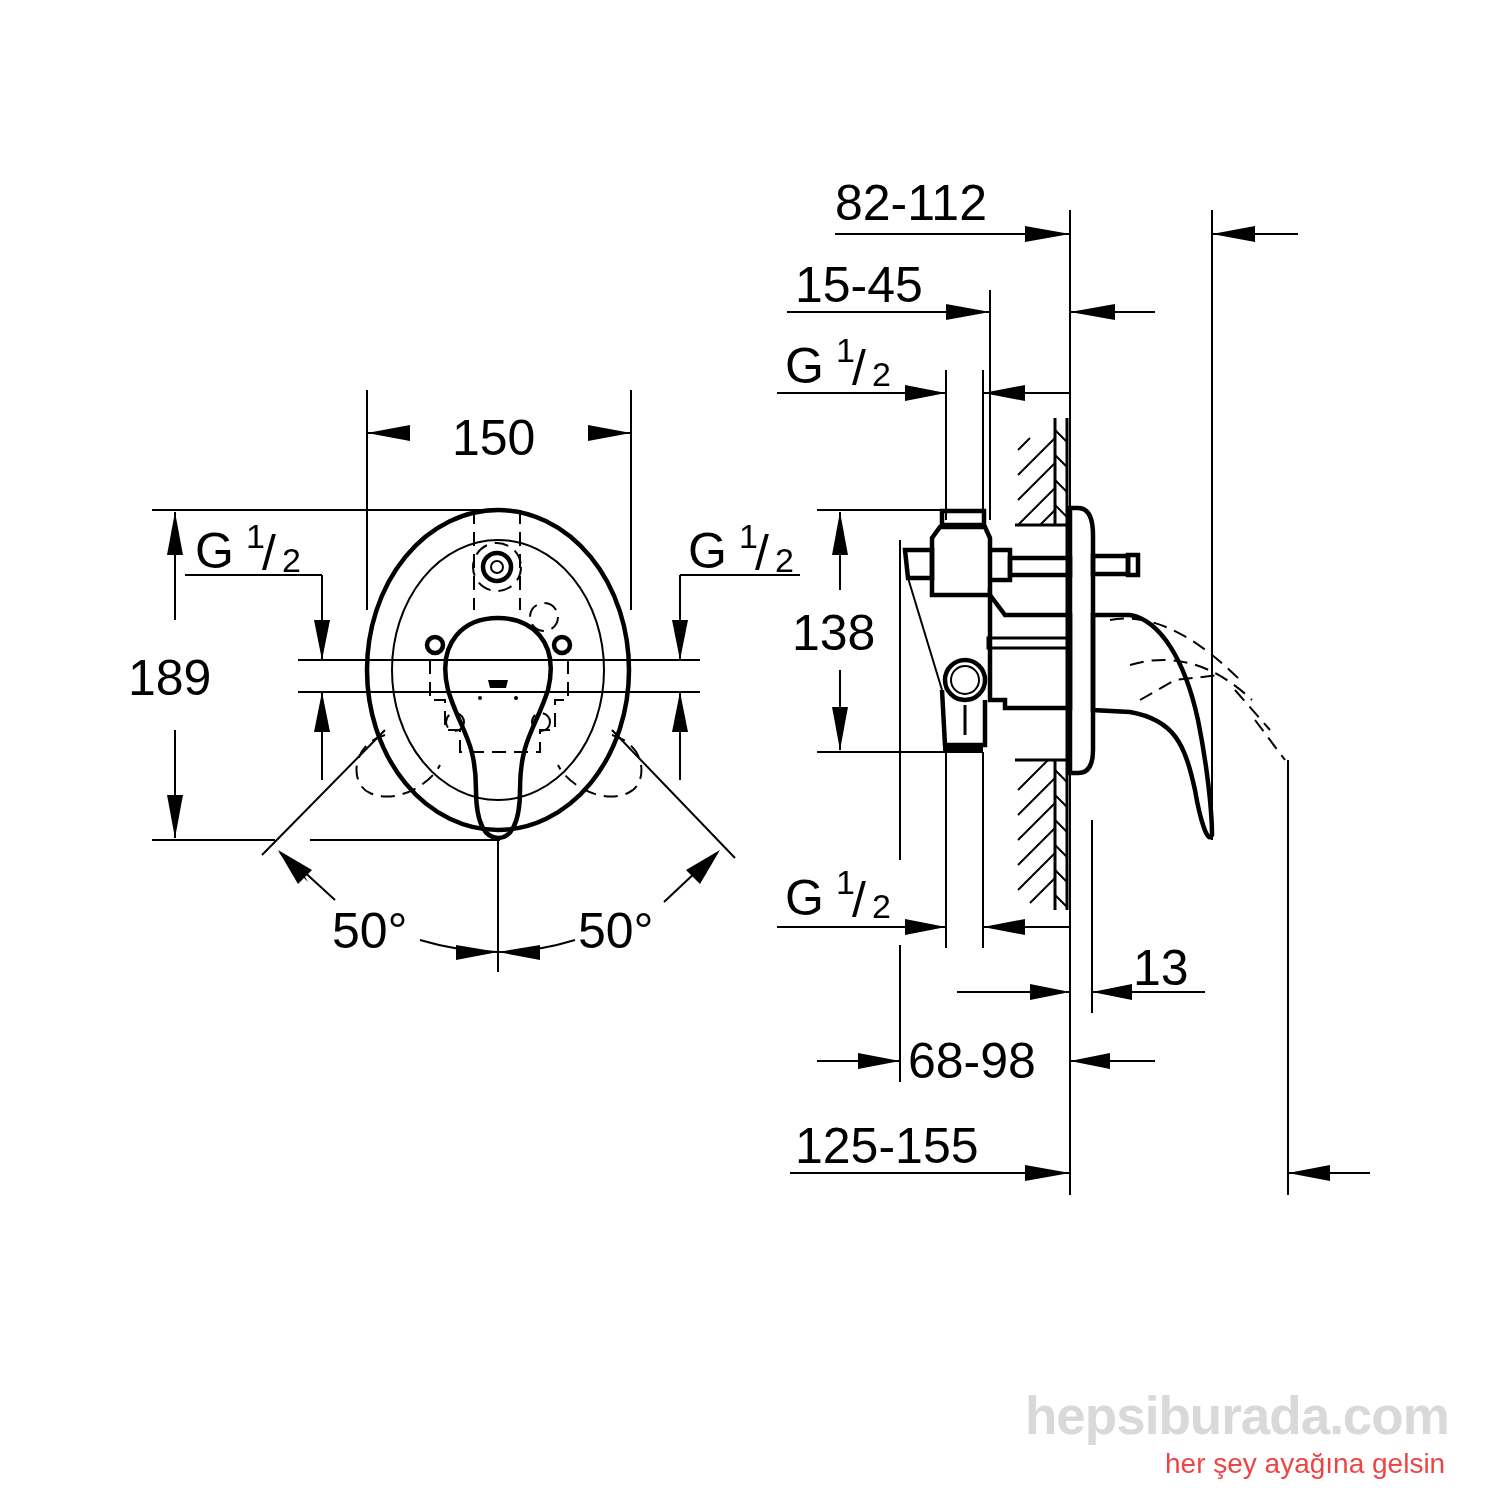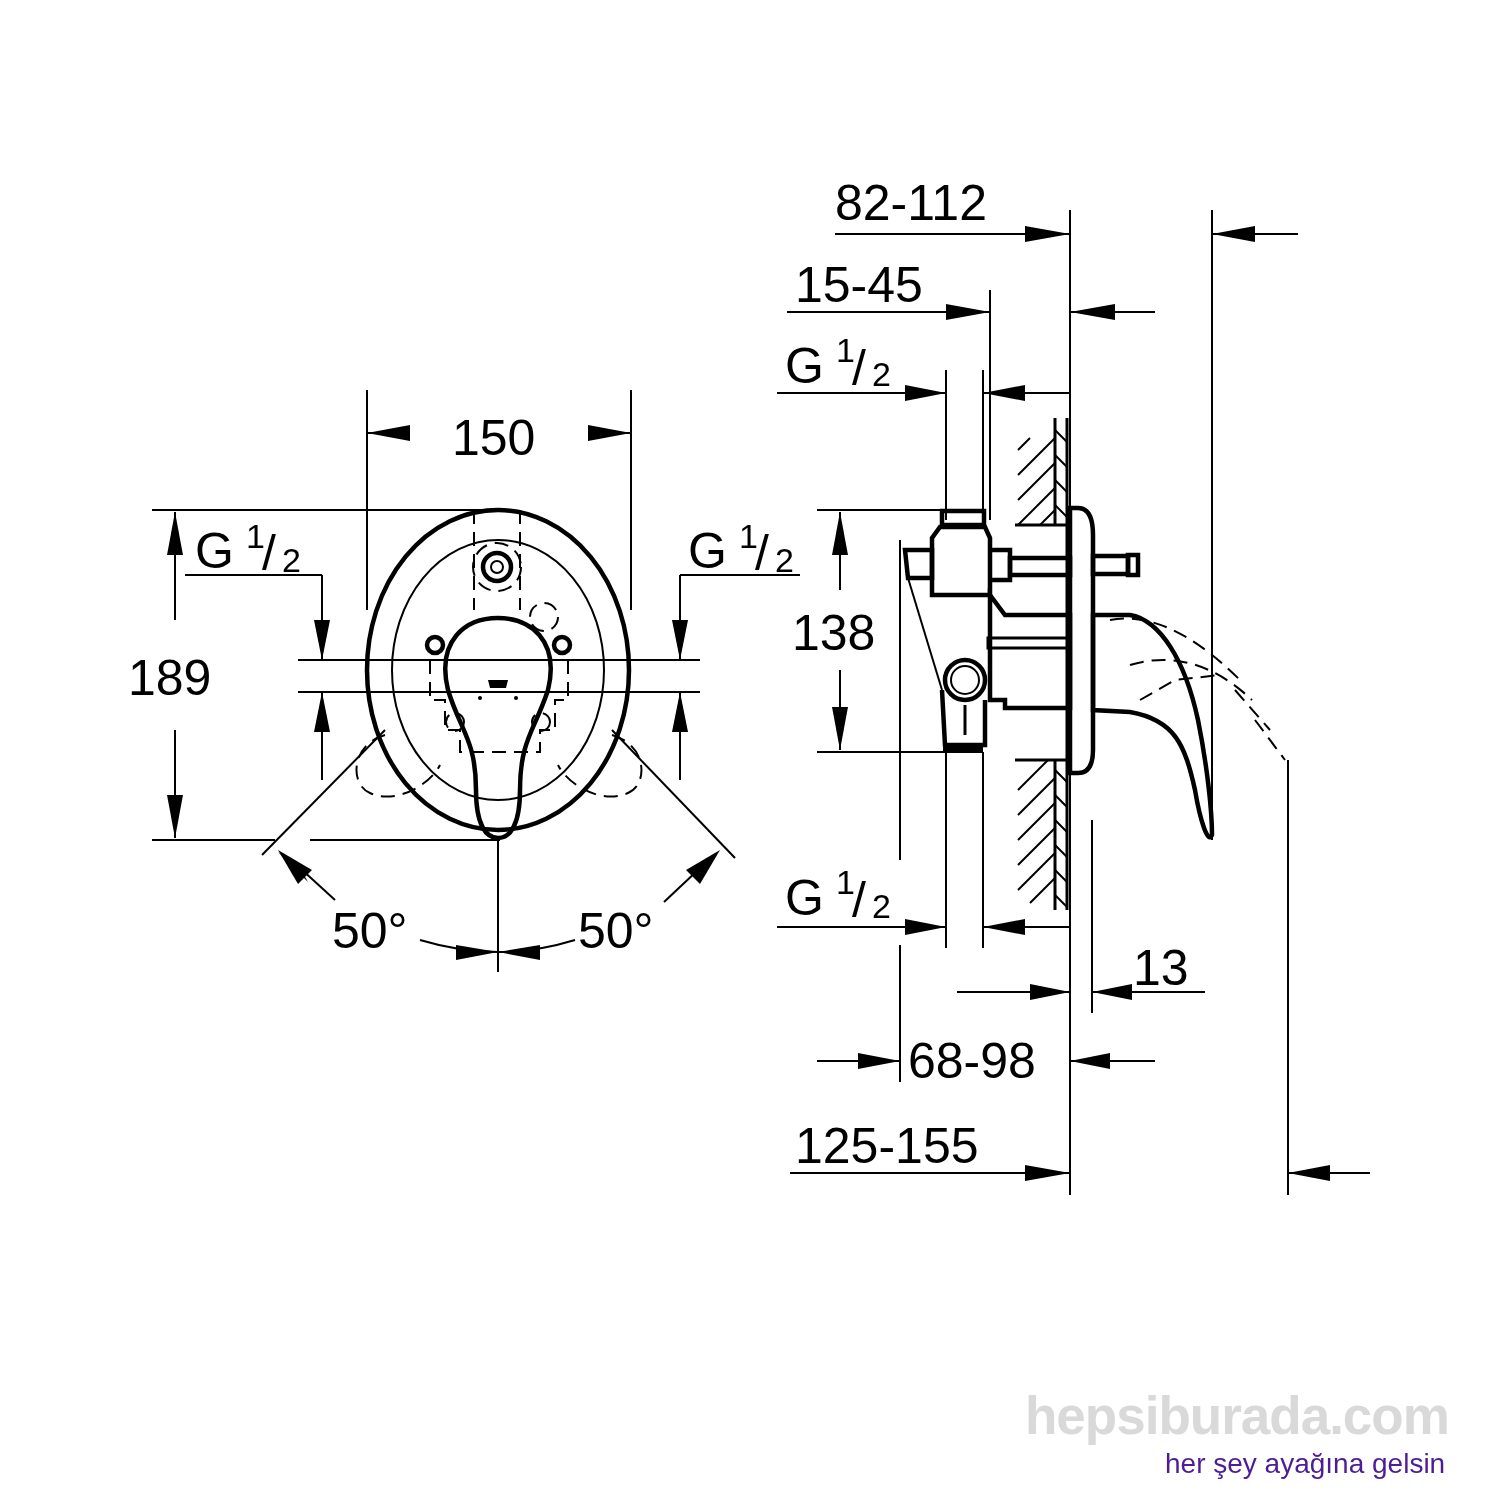--- a/index.html
+++ b/index.html
@@ -6,21 +6,21 @@
   body { width:1500px; height:1500px; position:relative; overflow:hidden; font-family:"Liberation Sans", sans-serif; }
   svg#drawing { position:absolute; left:0; top:0; }
   .dim { font-family:"Liberation Sans", sans-serif; font-size:50px; fill:#000; }
   .sup { font-family:"Liberation Sans", sans-serif; font-size:34px; fill:#000; }
   .thin { stroke:#000; stroke-width:2; fill:none; }
   .med { stroke:#000; stroke-width:3; fill:none; }
   .thick { stroke:#000; stroke-width:4.5; fill:none; }
   .dash { stroke:#000; stroke-width:2; fill:none; stroke-dasharray:14 8; }
   .arrow { fill:#000; stroke:none; }
   .wm1 { position:absolute; left:1025px; top:1385px; font-family:"Liberation Sans", sans-serif; font-weight:bold; font-size:53px; color:#d9d9d9; letter-spacing:-1px; }
-  .wm2 { position:absolute; left:1165px; top:1448px; font-family:"Liberation Sans", sans-serif; font-size:28px; color:#4c1d95; }
+  .wm2 { position:absolute; left:1165px; top:1448px; font-family:"Liberation Sans", sans-serif; font-size:28px; color:#ef4444; }
 </style>
 </head>
 <body>
 
 <svg id="drawing" width="1500" height="1500" viewBox="0 0 1500 1500" xmlns="http://www.w3.org/2000/svg">
 
   <g>
 
     <line class="thin" x1="367" y1="390" x2="367" y2="610"></line>
     <line class="thin" x1="631" y1="390" x2="631" y2="610"></line>

